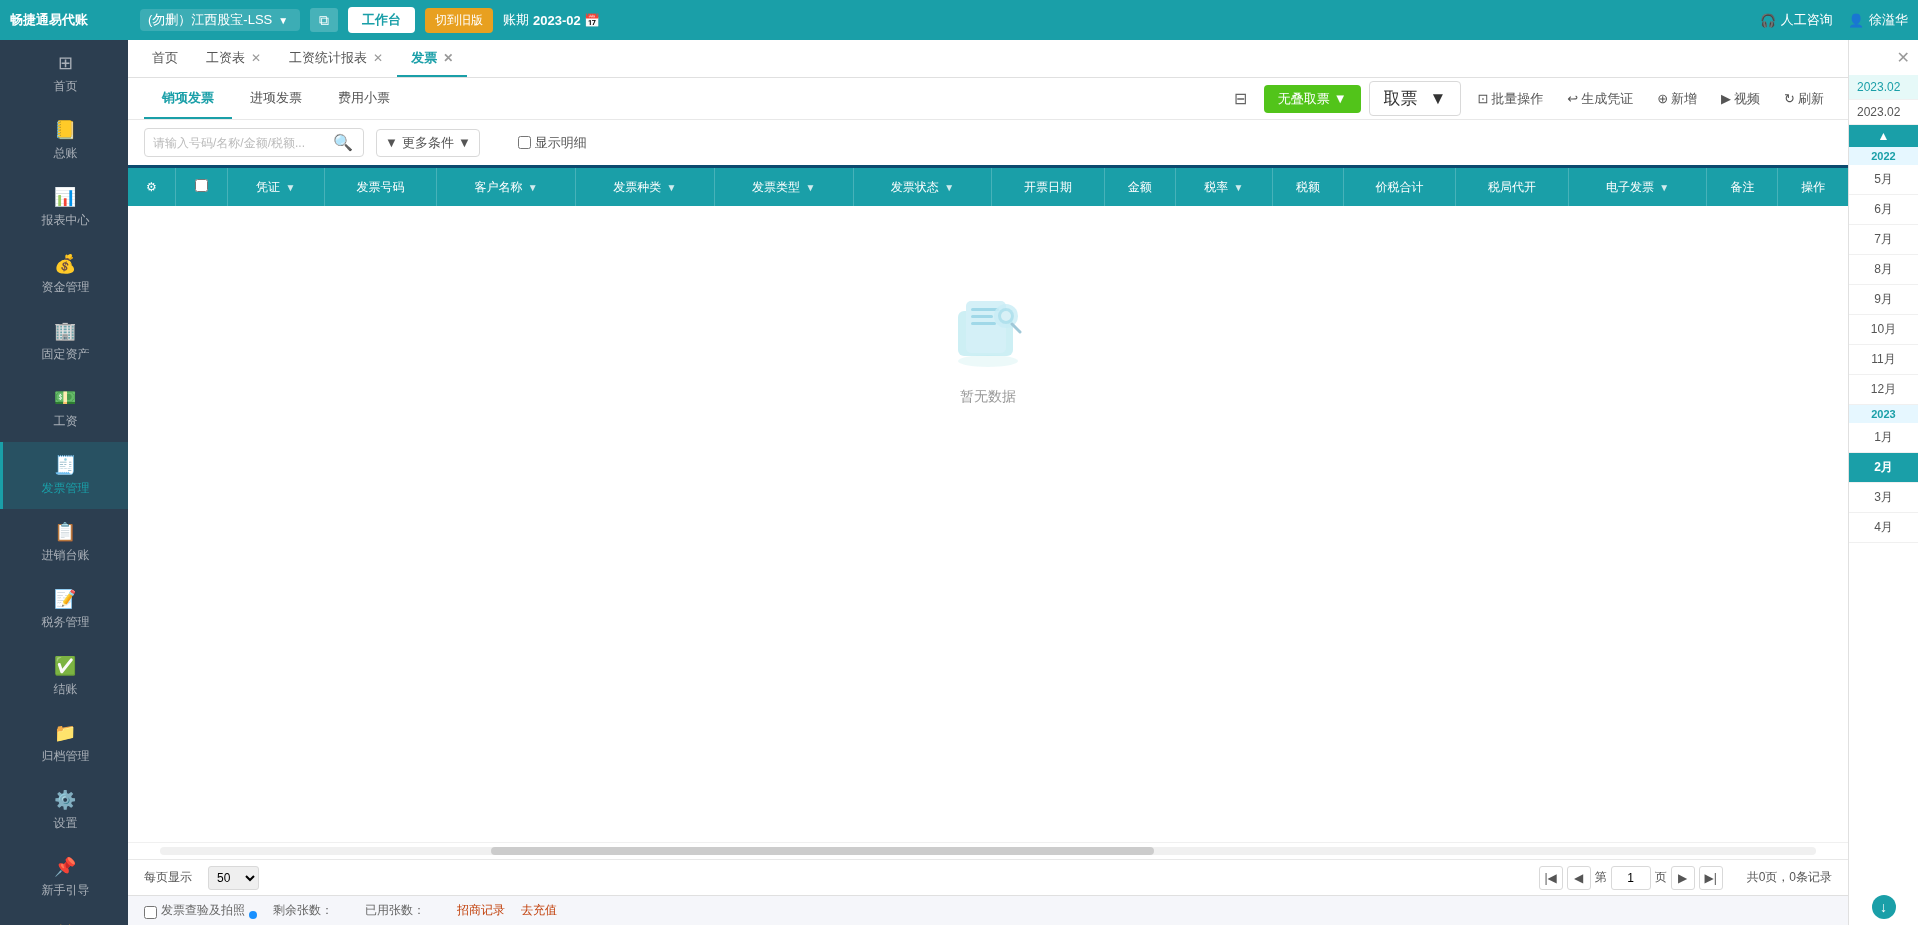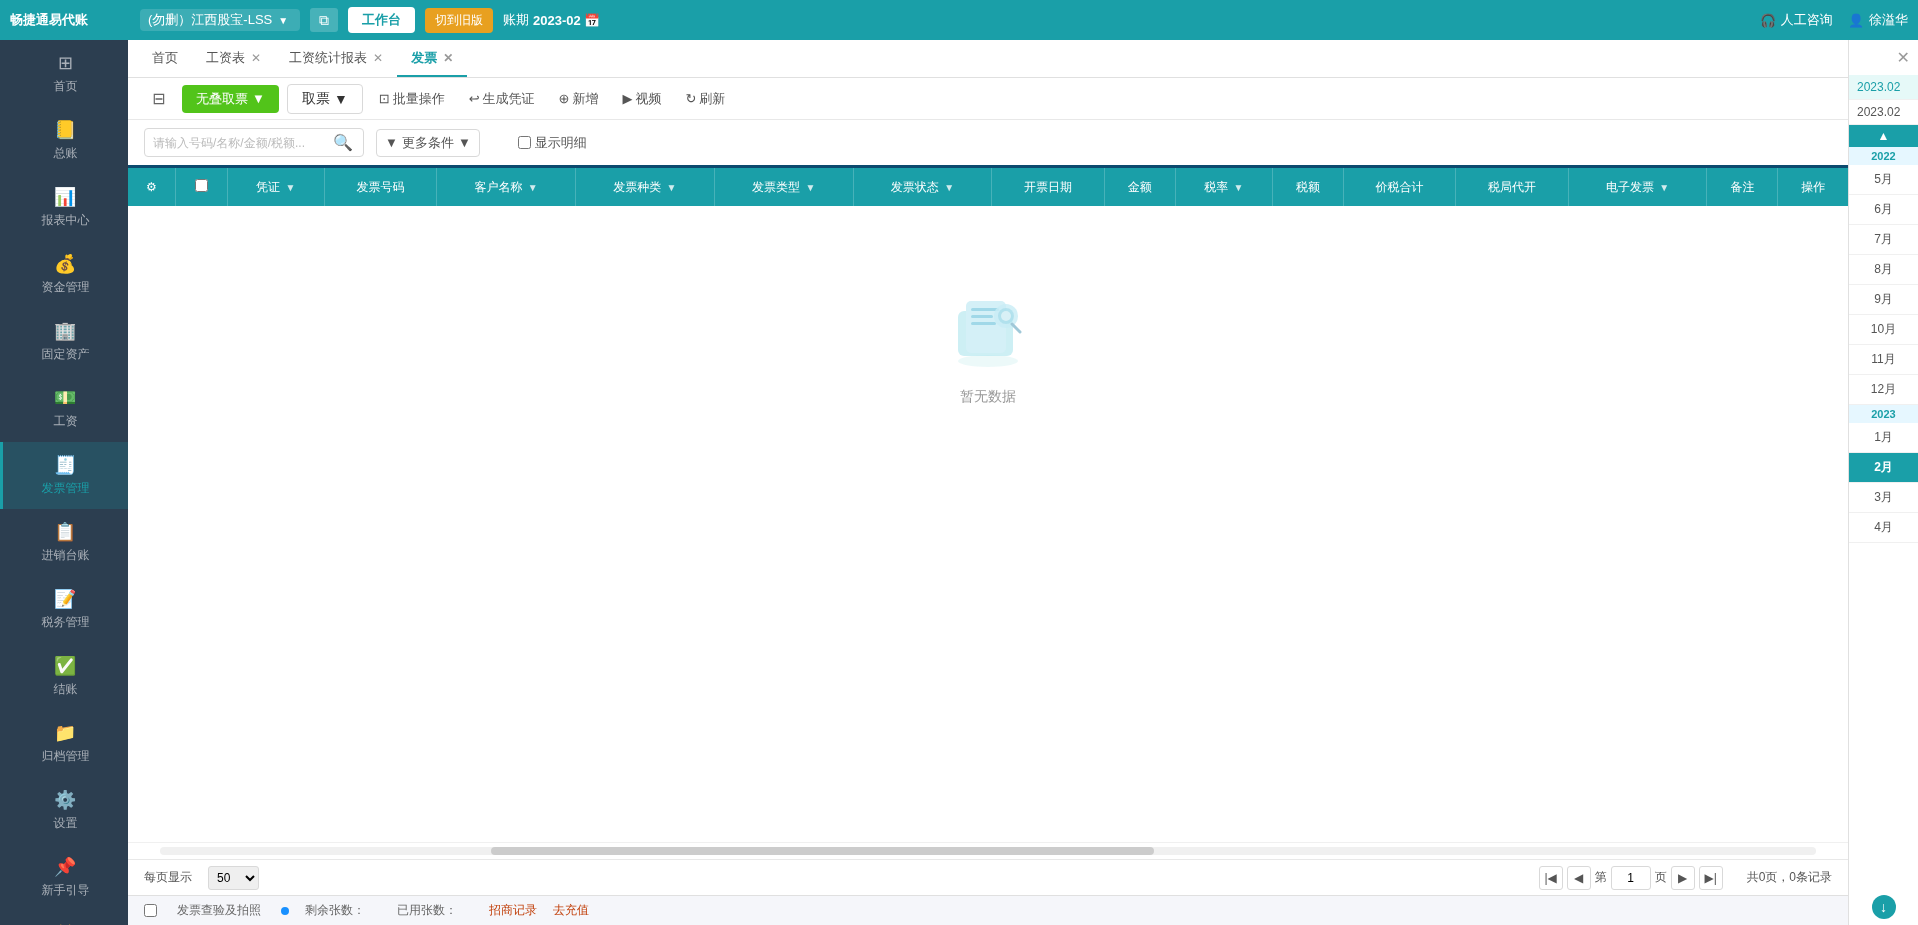--- a/index.html
+++ b/index.html
@@ -233,25 +233,25 @@
       display: flex;
       align-items: center;
       gap: 4px;
     }
     .btn-outline {
       background: white;
       color: #333;
       border: 1px solid #d9d9d9;
       border-radius: 4px;
       padding: 5px 14px;
-      font-size: 14px;
-      cursor: pointer;
-      display: flex;
-      align-items: center;
-      gap: 4px;
+      font-size: 17px;
+      cursor: pointer;
+      display: flex;
+      align-items: center;
+      gap: 12px;
     }
     .btn-text {
       background: none;
       border: none;
       color: #555;
       font-size: 13px;
       cursor: pointer;
       padding: 5px 8px;
       display: flex;
       align-items: center;
@@ -417,22 +417,22 @@
       font-size: 12px;
       color: #666;
       display: flex;
       align-items: center;
       gap: 16px;
       height: 30px;
       flex-shrink: 0;
     }
     .status-check {
       display: flex;
-      align-items: center;
-      gap: 20px;
+      align-items: flex-end;
+      gap: 4px;
     }
     .dot-blue {
       width: 8px;
       height: 8px;
       background: #1890ff;
       border-radius: 50%;
       display: inline-block;
     }
     .link-blue {
       color: #c2410c;
@@ -623,20 +623,31 @@
       </div>
       <div class="tab-item active">
         <span>发票</span>
         <span class="tab-close">✕</span>
       </div>
     </div>
 
     <div class="page-content">
 
       <div class="sub-tab-bar">
+        <div class="sub-tabs">
+          <div class="sub-tab active">
+            <span>销项发票</span>
+          </div>
+          <div class="sub-tab">
+            <span>进项发票</span>
+          </div>
+          <div class="sub-tab">
+            <span>费用小票</span>
+          </div>
+        </div>
         <div class="toolbar-right">
           <div class="grid-icon-btn">⊟</div>
           <button class="btn-green">
             <span>无叠取票</span>
             <span>▼</span>
           </button>
           <button class="btn-outline">
             <span>取票</span>
             <span>▼</span>
           </button>

